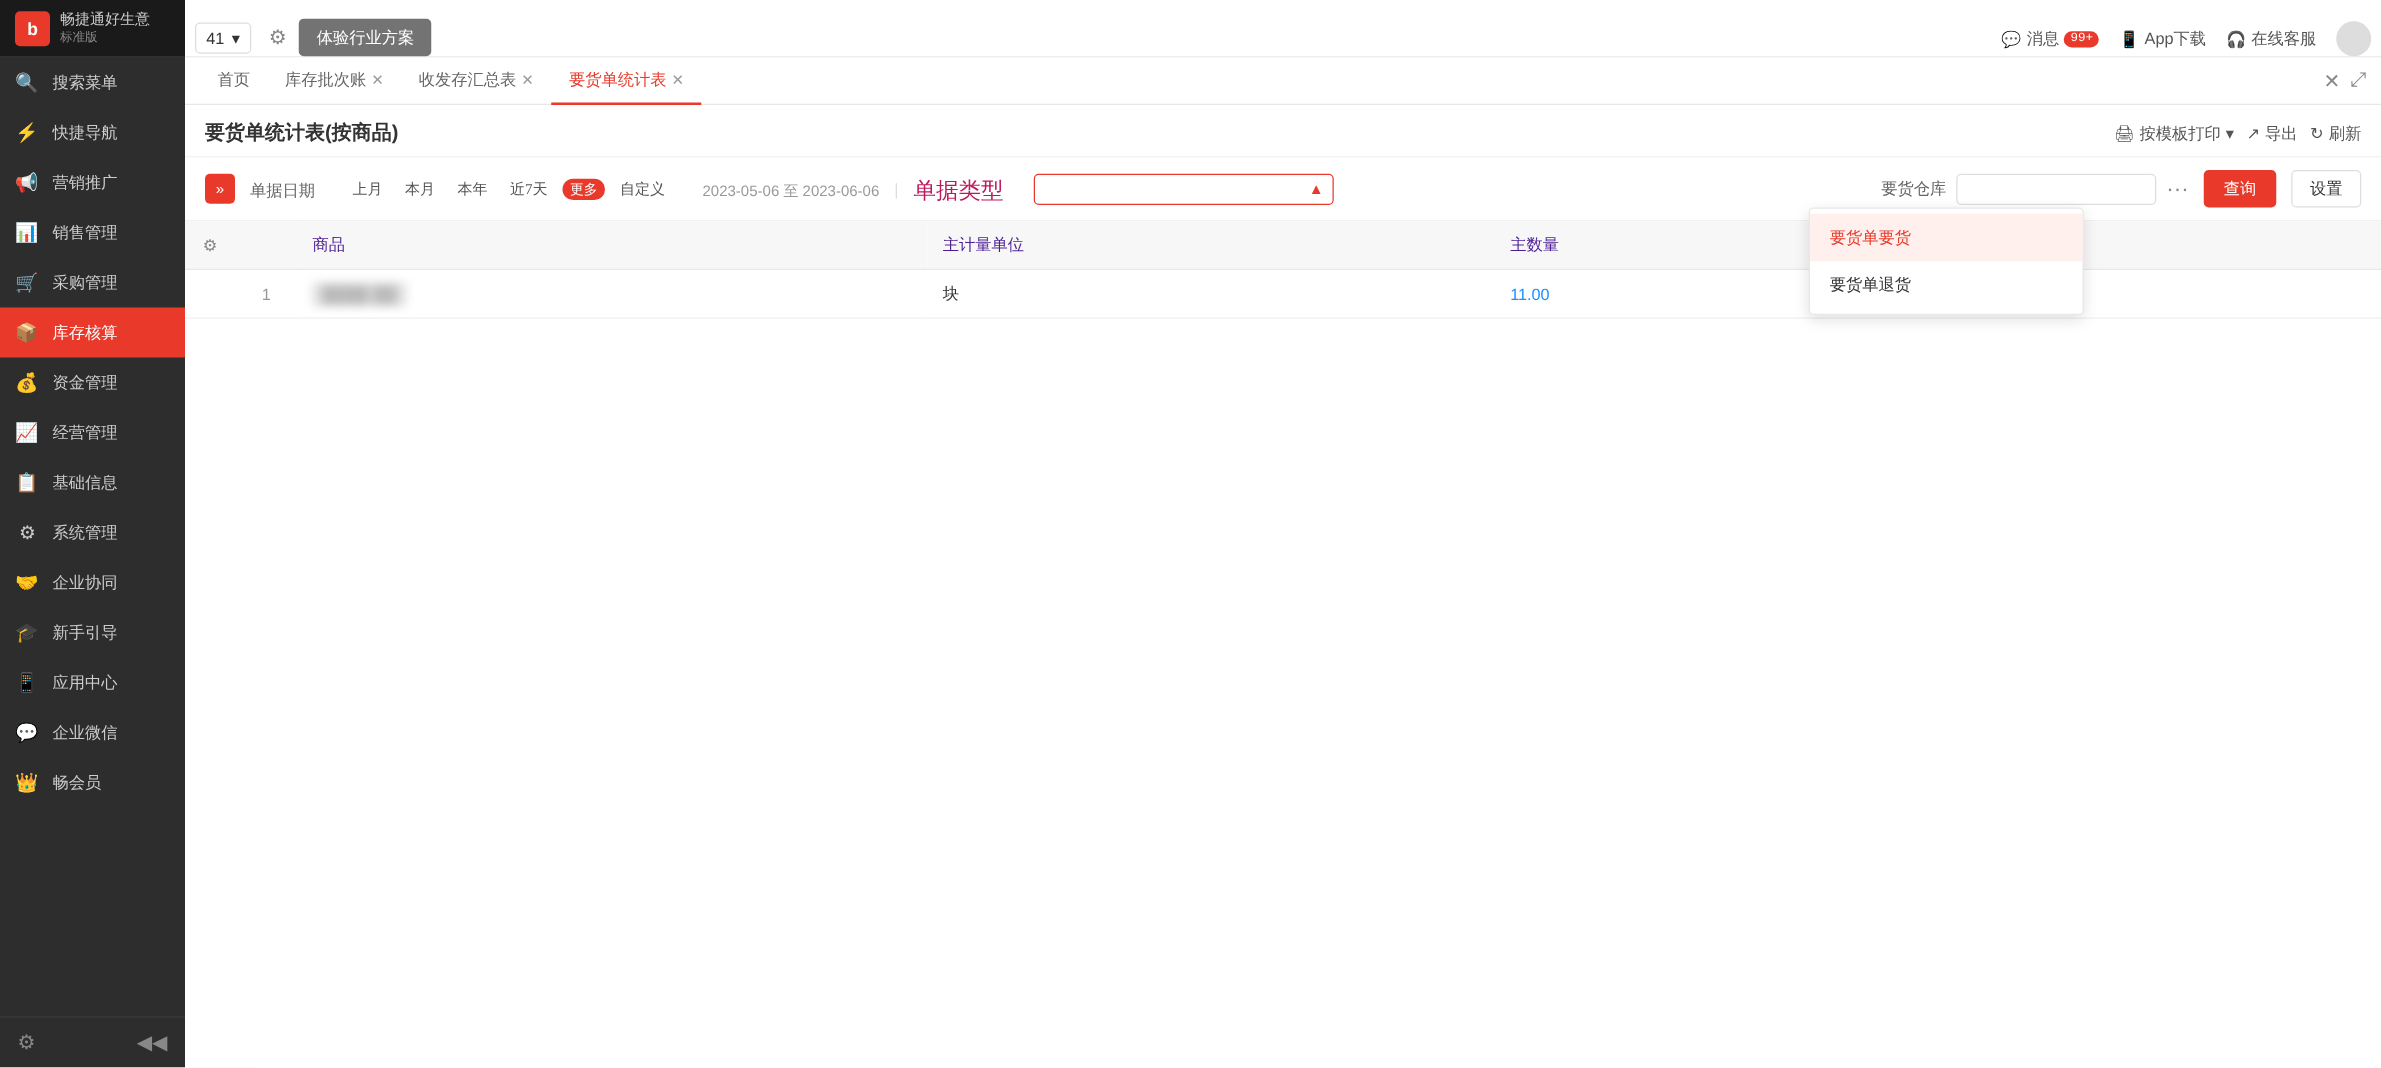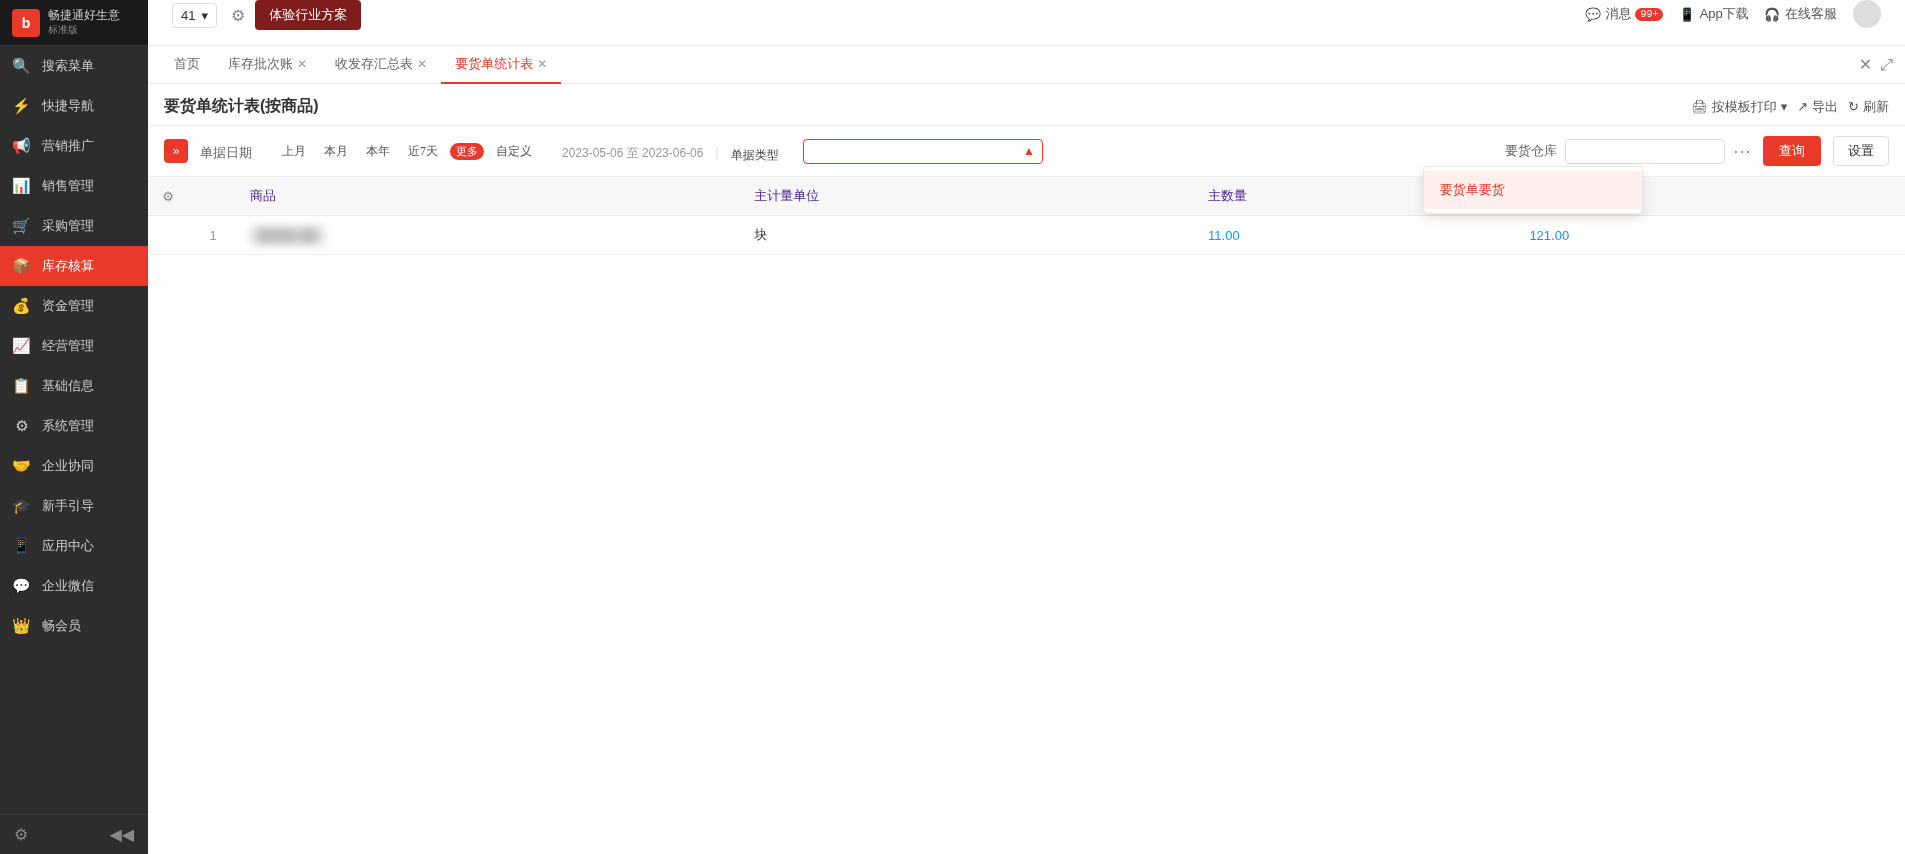--- a/index.html
+++ b/index.html
@@ -61,35 +61,35 @@
     .sidebar-bottom-icon { font-size: 16px; color: #888; cursor: pointer; }
 
     
     .main { flex: 1; display: flex; flex-direction: column; overflow: hidden; }
 
     
     .topbar {
       height: 46px;
       background: white;
       display: flex;
-      align-items: flex-start;
-      padding: 0 24px;
+      align-items: flex-end;
+      padding: 0 8px;
       border-bottom: 1px solid #e8e8e8;
       flex-shrink: 0;
     }
     .topbar-left { display: flex; align-items: center; gap: 10px; flex: 1; }
     .topbar-company {
       display: flex; align-items: center; gap: 6px;
       border: 1px solid #ddd; border-radius: 4px;
       padding: 4px 8px; font-size: 13px; color: #333;
       cursor: pointer; background: white;
     }
     .topbar-gear { color: #888; font-size: 16px; cursor: pointer; margin-left: 4px; }
     .btn-industry {
-      background: #7f1d1d;
+      background: #737373;
       color: white;
       border: none;
       padding: 6px 14px;
       border-radius: 4px;
       font-size: 13px;
       cursor: pointer;
     }
     .topbar-right { display: flex; align-items: center; gap: 16px; }
     .topbar-right-item { display: flex; align-items: center; gap: 4px; cursor: pointer; color: #555; font-size: 13px; }
     .badge {
@@ -177,21 +177,21 @@
       background: #e8392a;
       color: white;
       border-radius: 10px;
       padding: 1px 6px;
       font-size: 11px;
     }
     .filter-date-text { font-size: 12px; color: #999; }
     .filter-divider { color: #ddd; }
 
     .filter-section { display: flex; align-items: flex-end; gap: 24px; }
-    .filter-section-label { font-size: 12px; color: #404040; white-space: nowrap; }
+    .filter-section-label { font-size: 18px; color: #be185d; white-space: nowrap; }
 
     .filter-select-container {
       position: relative;
       display: flex; align-items: center;
     }
     .filter-select-input {
       border: 1px solid #e8392a;
       border-radius: 4px;
       padding: 4px 30px 4px 8px;
       font-size: 13px;
@@ -475,20 +475,21 @@
         <span class="filter-divider">|</span>
 
         <div class="filter-section">
           <span class="filter-section-label">单据类型</span>
           <div class="filter-select-container">
             <input type="text" class="filter-select-input" style="">
             <span class="filter-select-arrow">▲</span>
 
             <div class="dropdown-menu">
               <div class="dropdown-item selected">要货单要货</div>
+              <div class="dropdown-item">要货单退货</div>
             </div>
           </div>
         </div>
 
         <div class="filter-warehouse-section">
           <span class="filter-warehouse-label">要货仓库</span>
           <input type="text" class="filter-warehouse-input" style="">
           <span class="filter-more-btn">···</span>
         </div>
 

